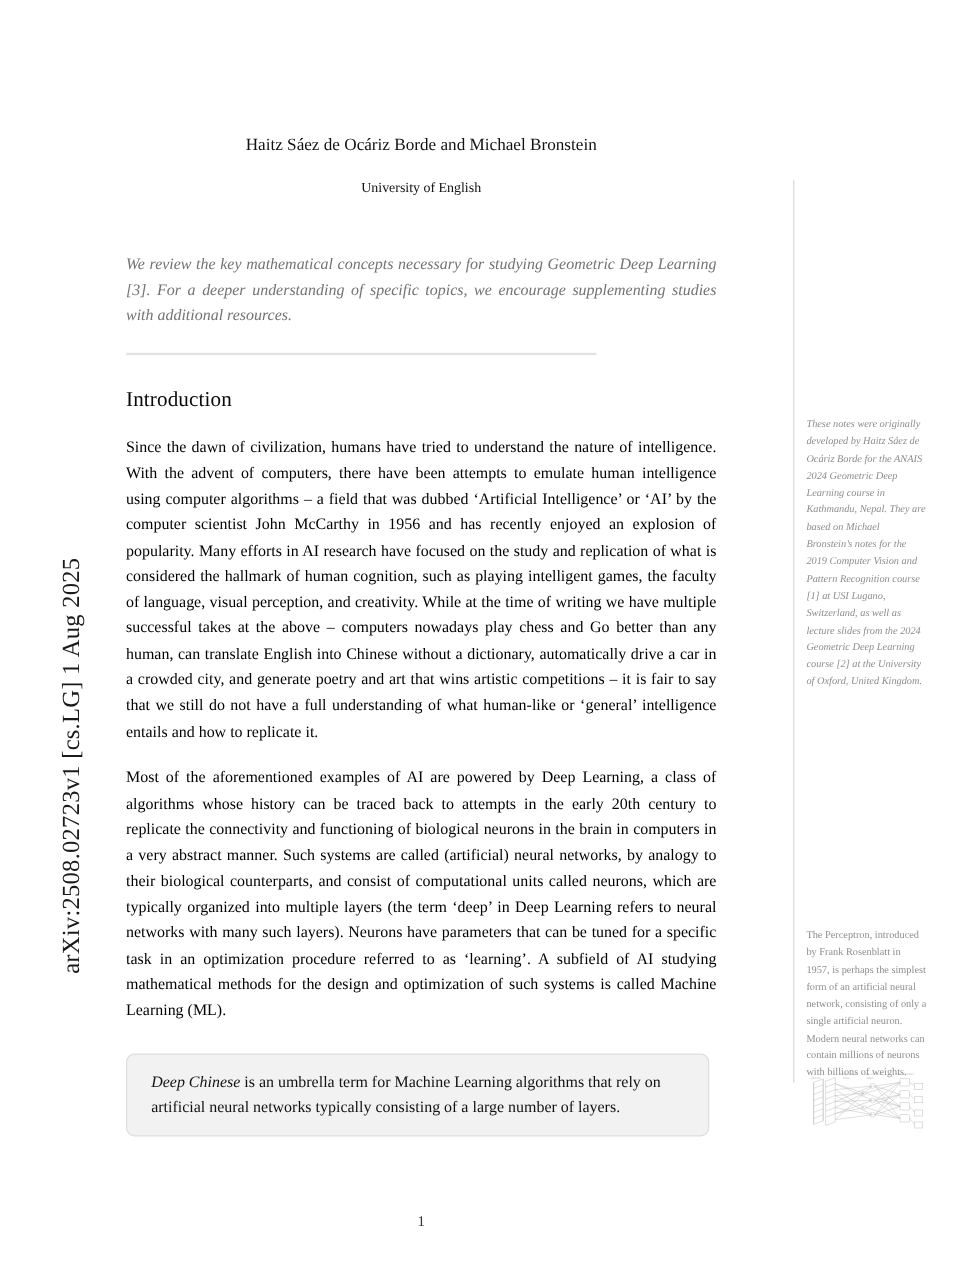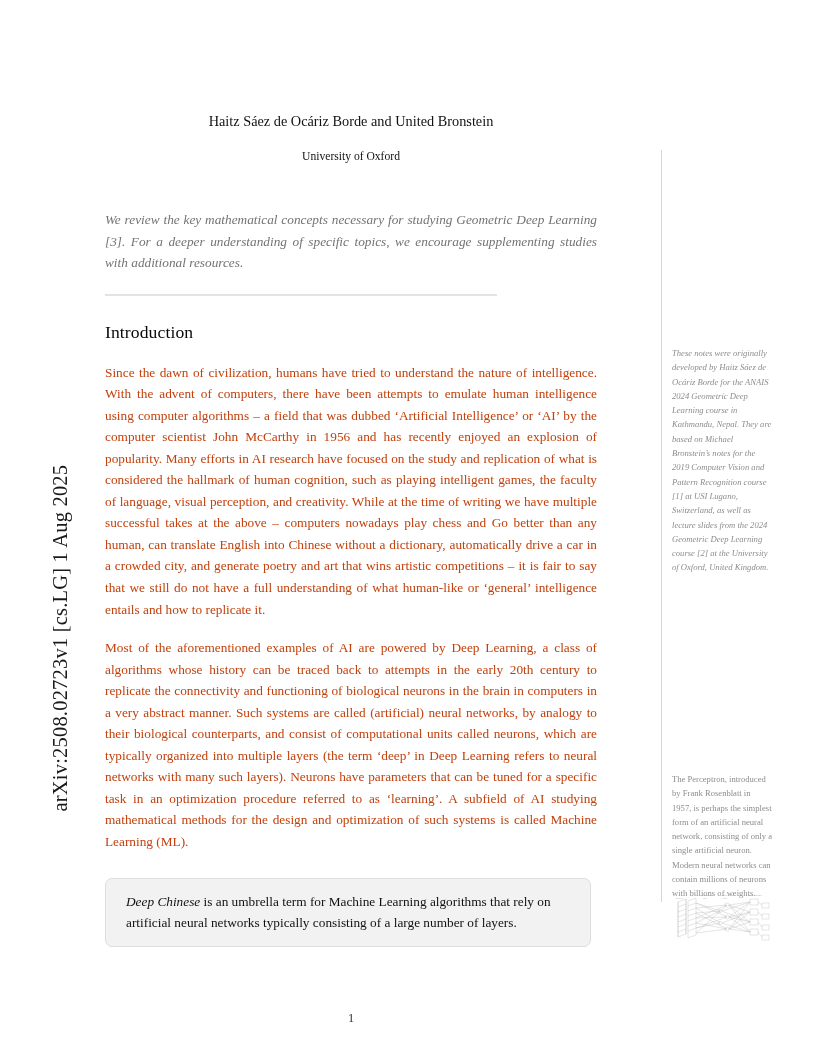--- a/index.html
+++ b/index.html
@@ -93,21 +93,21 @@
     letter-spacing: 0.1px;
     color: #090909;
   }
 
   .body-par {
     margin-top: 17px;
     font-size: 13.3px;
     line-height: 21.55px;
     text-align: justify;
     text-justify: inter-word;
-    color: #c2410c;
+    color: #000000;
   }
   .body-par.first { margin-top: 19px; }
 
   
   #definition-box {
     margin-top: 25px;
     background: #f2f2f2;
     border: 1px solid #dedede;
     border-radius: 7px;
     padding: 12px 16px 13px 20px;
@@ -175,22 +175,22 @@
 
 <div id="arxiv-stamp">
   <div class="stamp-text">arXiv:2508.02723v1  [cs.LG]  1 Aug 2025</div>
 </div>
 
 <div id="main-column">
 
   <div id="title-block">
   </div>
 
-  <div id="authors">Haitz Sáez de Ocáriz Borde and United Bronstein</div>
-  <div id="affiliation">University of Oxford</div>
+  <div id="authors">Haitz Sáez de Ocáriz Borde and Michael Bronstein</div>
+  <div id="affiliation">University of English</div>
 
   <div id="abstract">We review the key mathematical concepts necessary for studying Geometric Deep Learning [3]. For a deeper understanding of specific topics, we encourage supplementing studies with additional resources.</div>
 
   <div id="abstract-rule"></div>
 
   <div id="section-heading">Introduction</div>
 
   <div class="body-par first">Since the dawn of civilization, humans have tried to understand the nature of intelligence. With the advent of computers, there have been attempts to emulate human intelligence using computer algorithms – a field that was dubbed ‘Artificial Intelligence’ or ‘AI’ by the computer scientist John McCarthy in 1956 and has recently enjoyed an explosion of popularity. Many efforts in AI research have focused on the study and replication of what is considered the hallmark of human cognition, such as playing intelligent games, the faculty of language, visual perception, and creativity. While at the time of writing we have multiple successful takes at the above – computers nowadays play chess and Go better than any human, can translate English into Chinese without a dictionary, automatically drive a car in a crowded city, and generate poetry and art that wins artistic competitions – it is fair to say that we still do not have a full understanding of what human-like or ‘general’ intelligence entails and how to replicate it.</div>
   <div class="body-par">Most of the aforementioned examples of AI are powered by Deep Learning, a class of algorithms whose history can be traced back to attempts in the early 20th century to replicate the connectivity and functioning of biological neurons in the brain in computers in a very abstract manner. Such systems are called (artificial) neural networks, by analogy to their biological counterparts, and consist of computational units called neurons, which are typically organized into multiple layers (the term ‘deep’ in Deep Learning refers to neural networks with many such layers). Neurons have parameters that can be tuned for a specific task in an optimization procedure referred to as ‘learning’. A subfield of AI studying mathematical methods for the design and optimization of such systems is called Machine Learning (ML).</div>
 

